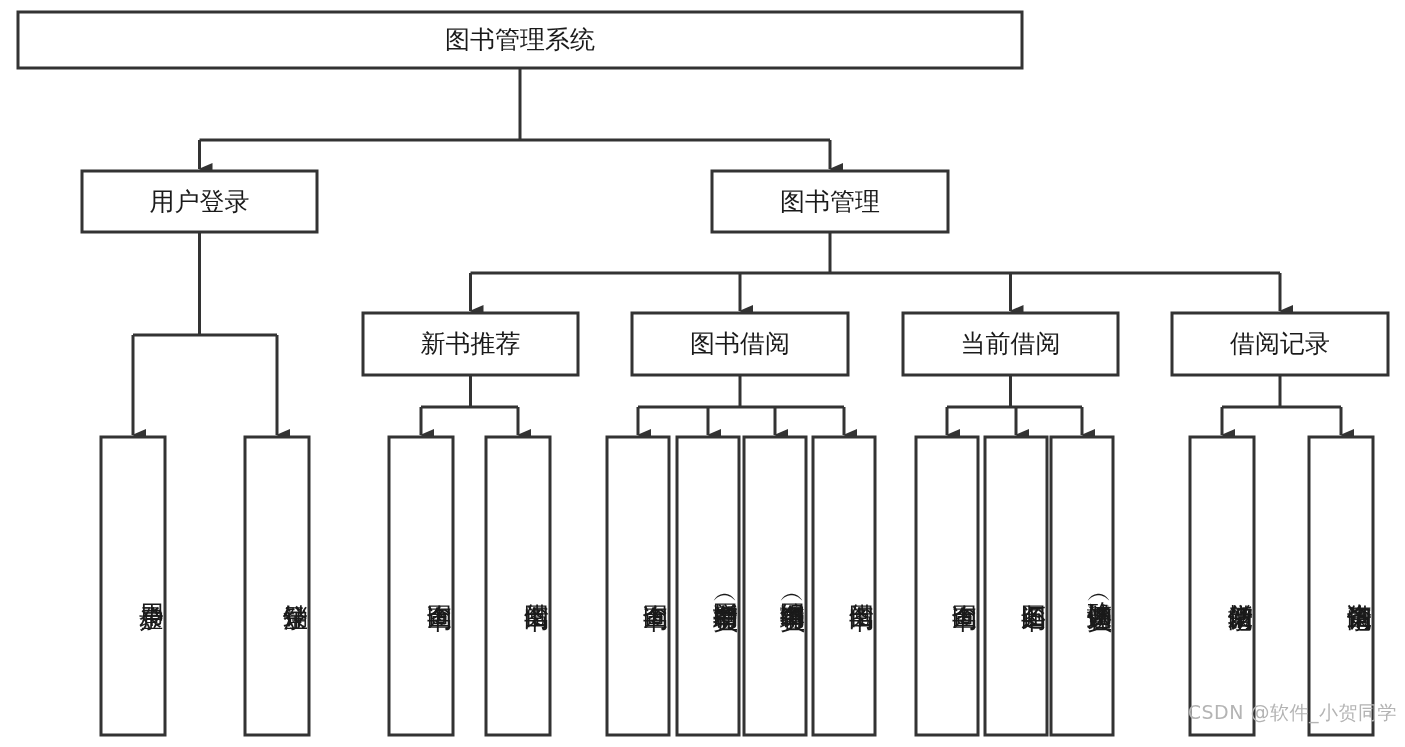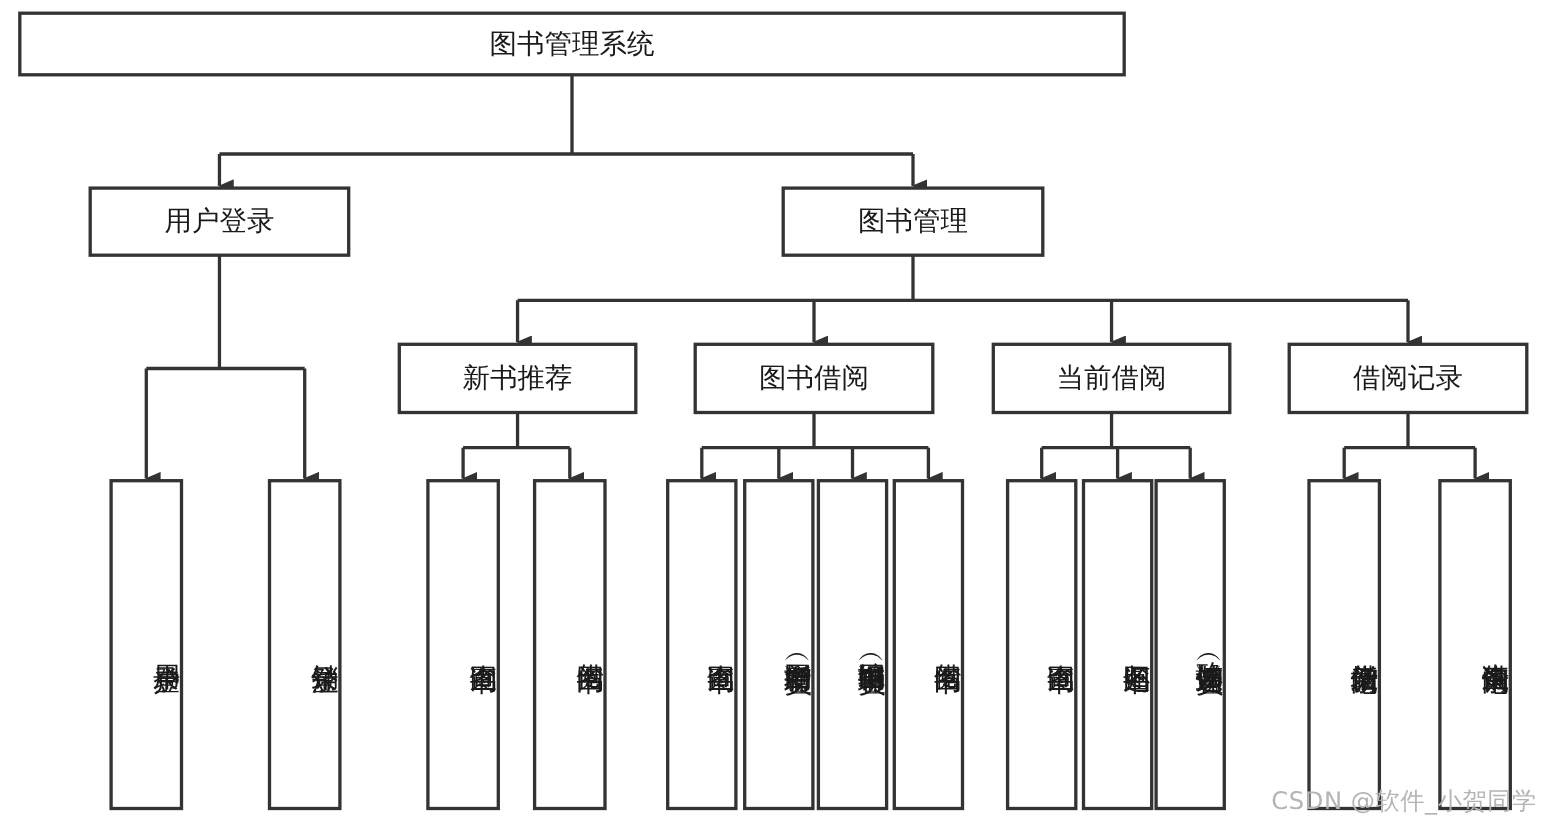--- a/index.html
+++ b/index.html
@@ -17,22 +17,22 @@
   }
   .leaf-text-wrap{
     position:absolute;
     display:flex;align-items:flex-start;justify-content:center;
     writing-mode:vertical-rl;text-orientation:upright;
     font-size:25px;line-height:1.12;color:#1a1a1a;
     letter-spacing:1px;
     white-space:nowrap;pointer-events:none;
   }
   .watermark{
-    position:absolute;right:8px;bottom:4px;
-    font-size:22px;color:#b4b4b4;letter-spacing:.5px;
+    position:absolute;right:8px;bottom:21px;
+    font-size:19px;color:#b4b4b4;letter-spacing:.5px;
     font-family:"DejaVu Sans","Liberation Sans",sans-serif;
     white-space:nowrap;
   }
 </style>
 </head>
 <body>
 
 <svg id="diagram" viewBox="0 0 1405 747">
   <defs>
     <marker id="arrow" viewBox="0 0 12 14" refX="6" refY="13" markerWidth="12" markerHeight="14" orient="auto-start-reverse" markerUnits="userSpaceOnUse">

